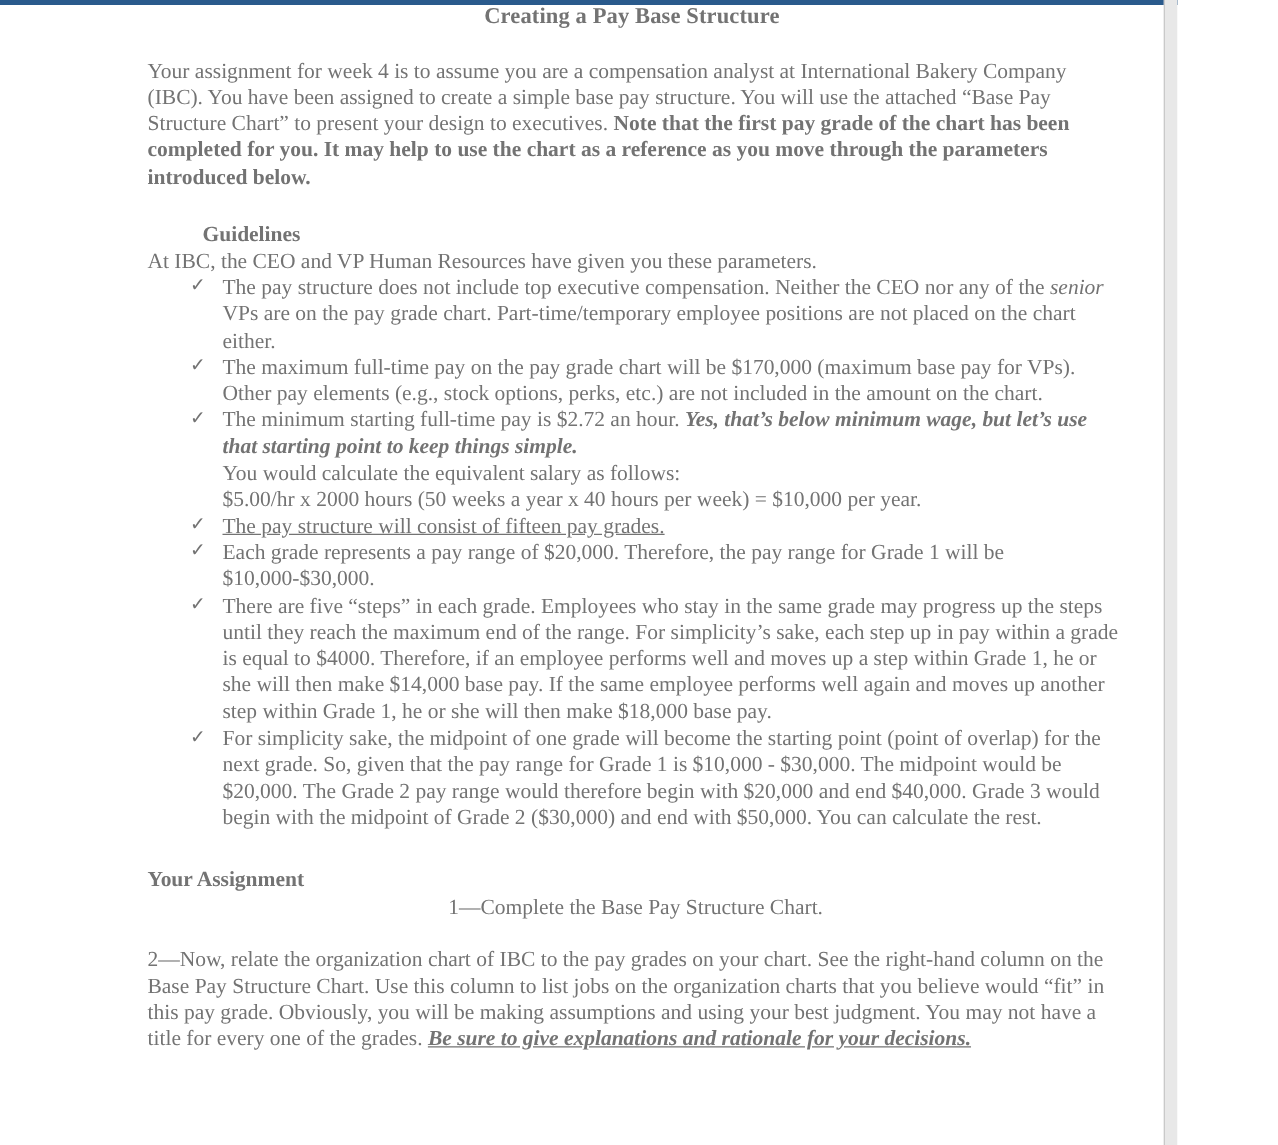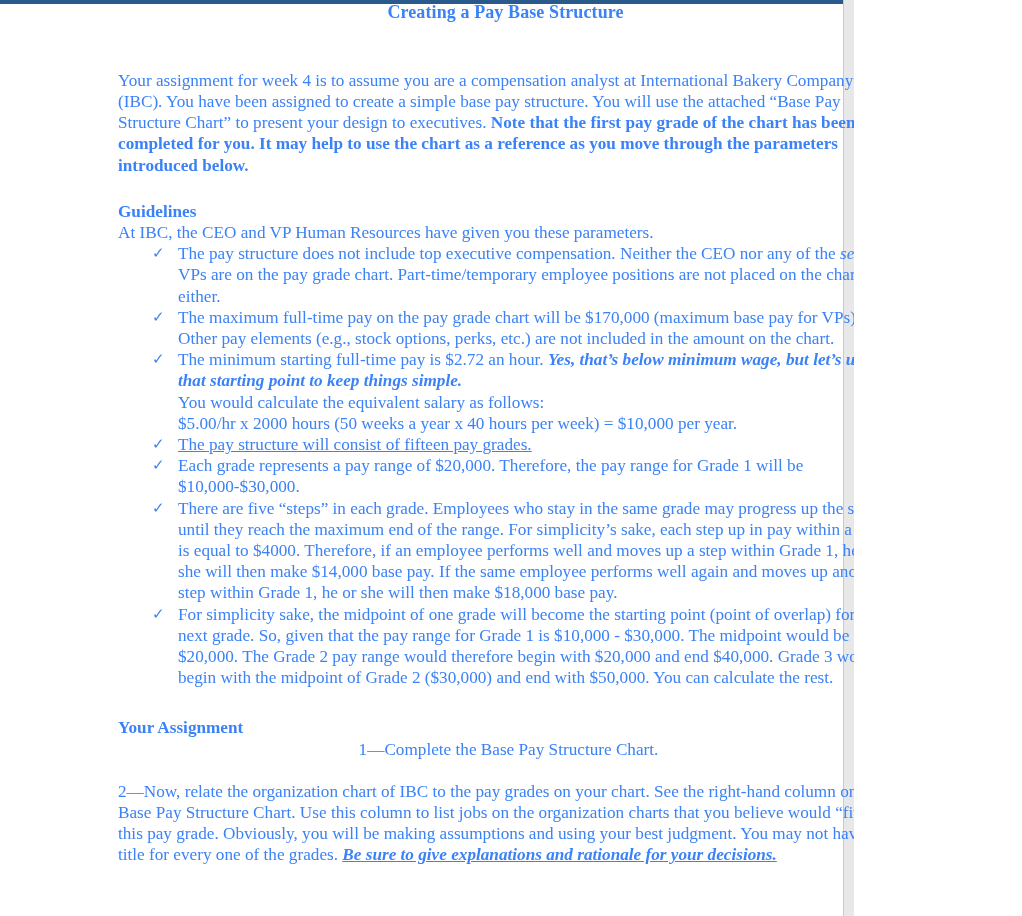--- a/index.html
+++ b/index.html
@@ -2,26 +2,26 @@
 <html><head>
 <meta charset="utf-8">
 <style>
   html, body {
     margin: 0;
     padding: 0;
     background: #ffffff;
   }
   .page {
     position: relative;
-    width: 854px;
+    width: 942px;
     height: 916px;
     background: #ffffff;
     overflow: hidden;
     font-family: "Liberation Serif", "DejaVu Serif", serif;
-    color: #3b82f6;
+    color: #737373;
   }
   .top-rule {
     position: absolute;
     top: 0;
     left: 0;
     width: 1011px;
     height: 4px;
     background: #2a5a8c;
   }
   .right-gutter {
@@ -55,28 +55,29 @@
     margin-left: 118px;
     margin-right: 112px;
     font-size: 17.2px;
     line-height: 21.2px;
   }
   .para {
     margin: 0;
     text-align: left;
   }
   .p-intro {
-    margin-top: 47px;
+    margin-top: 23px;
   }
   .heading {
     font-weight: bold;
     margin: 0;
   }
   .h-guidelines {
     margin-top: 25px;
+    margin-left: 44px;
   }
   .lead {
     margin: 0;
   }
   .bullets {
     list-style: none;
     margin: 0;
     padding: 0;
   }
   .bullet {

